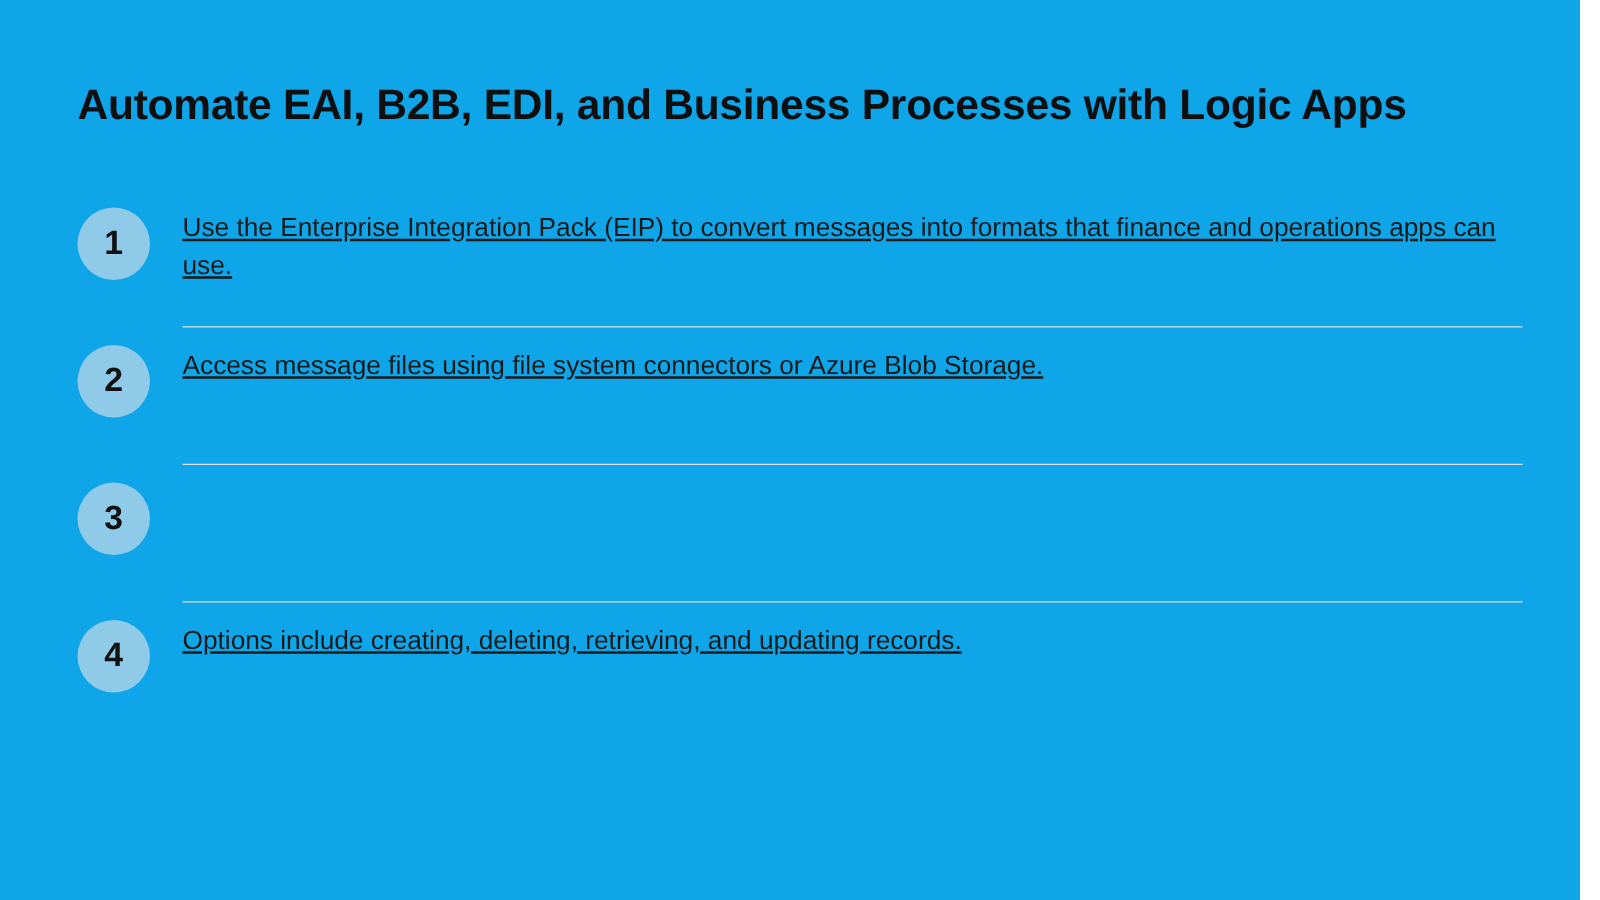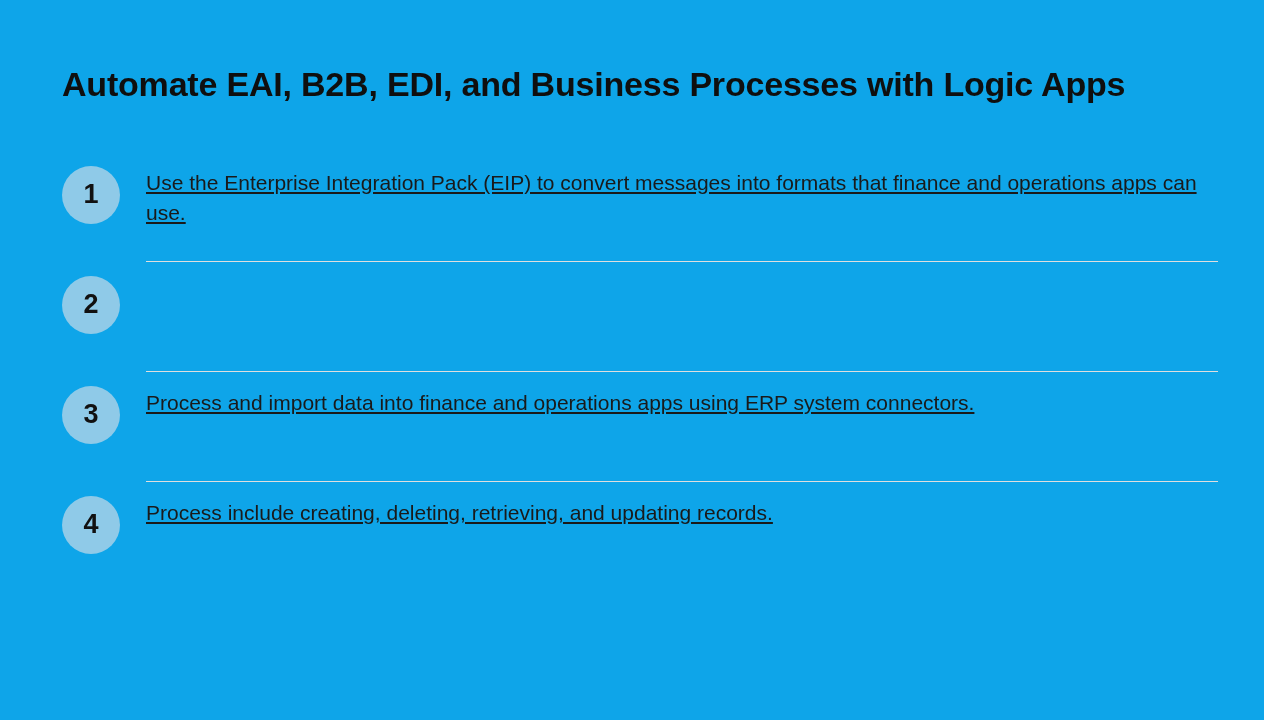--- a/index.html
+++ b/index.html
@@ -120,35 +120,35 @@
         <span class="badge-number">1</span>
       </div>
       <div class="item-text">Use the Enterprise Integration Pack (EIP) to convert messages into formats that finance and operations apps can use.</div>
       <div class="divider"></div>
     </div>
 
     <div class="list-item">
       <div class="badge">
         <span class="badge-number">2</span>
       </div>
+      <div class="item-text">Access message files using file system connectors or Azure Blob Storage.</div>
       <div class="divider"></div>
     </div>
 
     <div class="list-item">
       <div class="badge">
         <span class="badge-number">3</span>
       </div>
-      <div class="item-text">Process and import data into finance and operations apps using ERP system connectors.</div>
       <div class="divider"></div>
     </div>
 
     <div class="list-item no-divider">
       <div class="badge">
         <span class="badge-number">4</span>
       </div>
-      <div class="item-text">Process include creating, deleting, retrieving, and updating records.</div>
+      <div class="item-text">Options include creating, deleting, retrieving, and updating records.</div>
 
     </div>
 
   </div>
 
 
 </div>
 
 </body></html>

